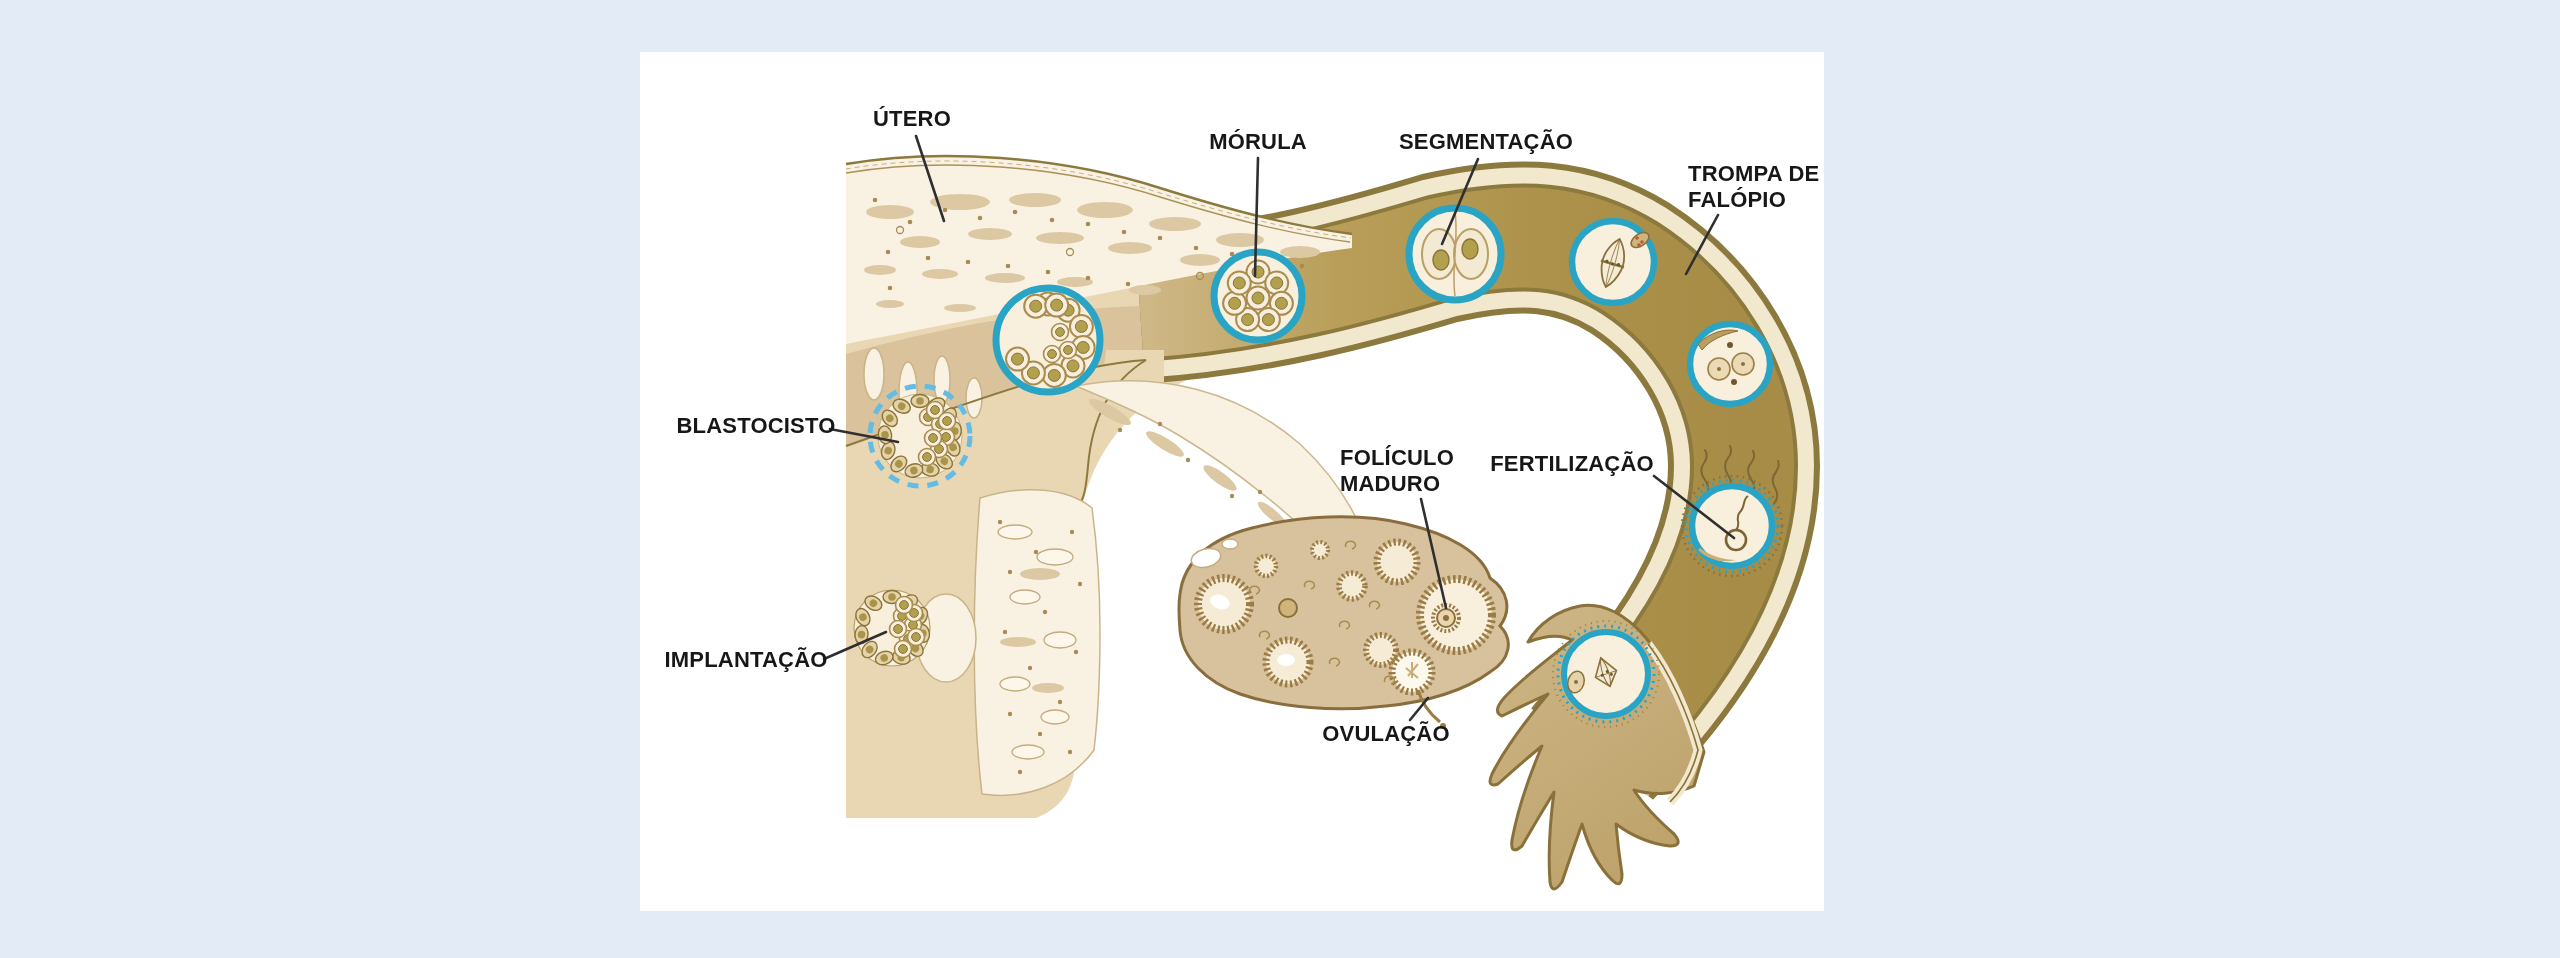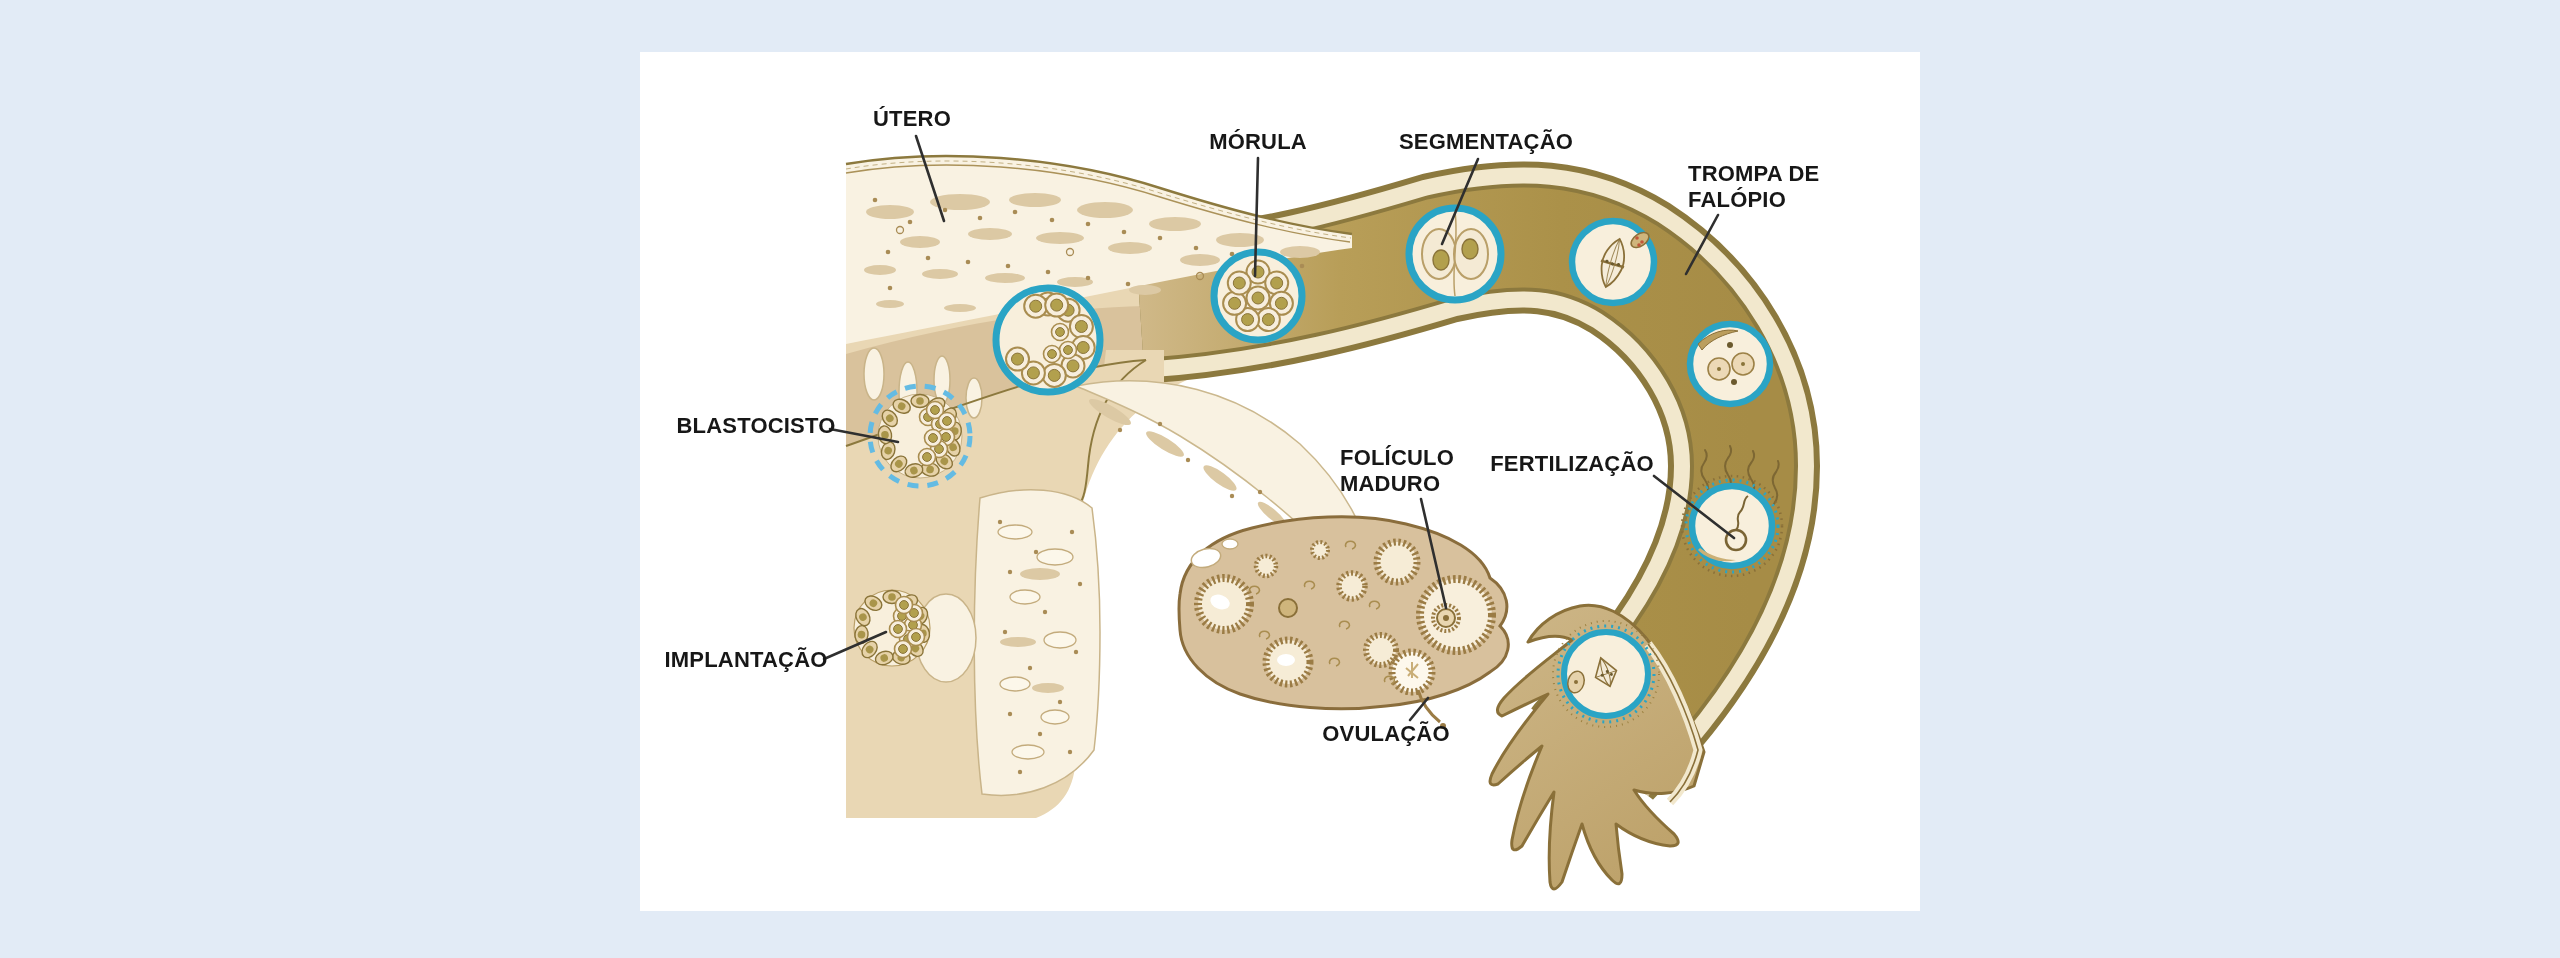--- a/index.html
+++ b/index.html
@@ -6,21 +6,21 @@
     --background:#e2ebf6; --panel:#ffffff; --label-ink:#171717; --leader:#2f2f2f;
     --teal-ring:#2aa4c5; --blastocyst-dash:#64bbe3; --outline-olive:#8c793e;
     --tube-wall-cream:#f2e8cd; --tube-lumen:#ab9149; --uterus-tan:#e9d7b4;
     --cavity-tan:#d9c29c; --lining-pale:#f9f2e2; --speckle:#dcc9a4; --speckle-dot:#a98c55;
     --cell-cream:#f7eedd; --cell-edge:#a98d50; --cell-nucleus:#b2a04d; --nucleus-edge:#8a7439;
     --ovary-tan:#d8c19d; --ovary-edge:#8a6d3c; --follicle-ring:#9b7c45; --fimbriae-tan:#c7ad76;
   }
   *{margin:0;padding:0;box-sizing:border-box}
   html,body{width:2560px;height:958px;overflow:hidden;background:var(--background);
     font-family:"Liberation Sans", sans-serif;}
-  .panel{position:absolute;left:640px;top:52px;width:1280px;height:859px;background:var(--panel);}
+  .panel{position:absolute;left:640px;top:52px;width:1184px;height:859px;background:var(--panel);}
   svg{display:block}
   .lbl{font:700 22px "Liberation Sans", sans-serif;fill:var(--label-ink);letter-spacing:.2px}
   .leader{stroke:var(--leader);stroke-width:2.6;stroke-linecap:round}
   .oline{stroke:var(--outline-olive);fill:none}
   .ring{fill:#f8efdc;stroke:var(--teal-ring)}
 </style>
 </head>
 <body>
 
 <div class="page">

